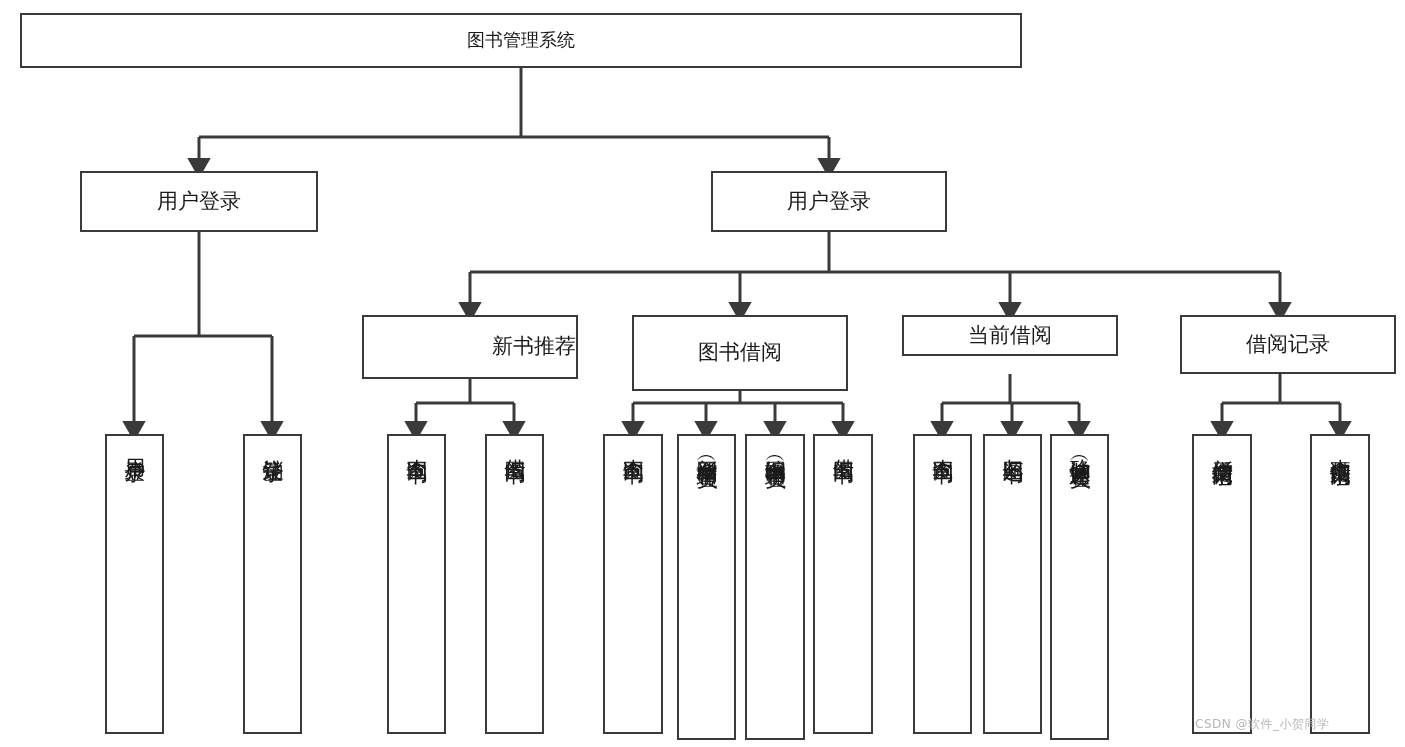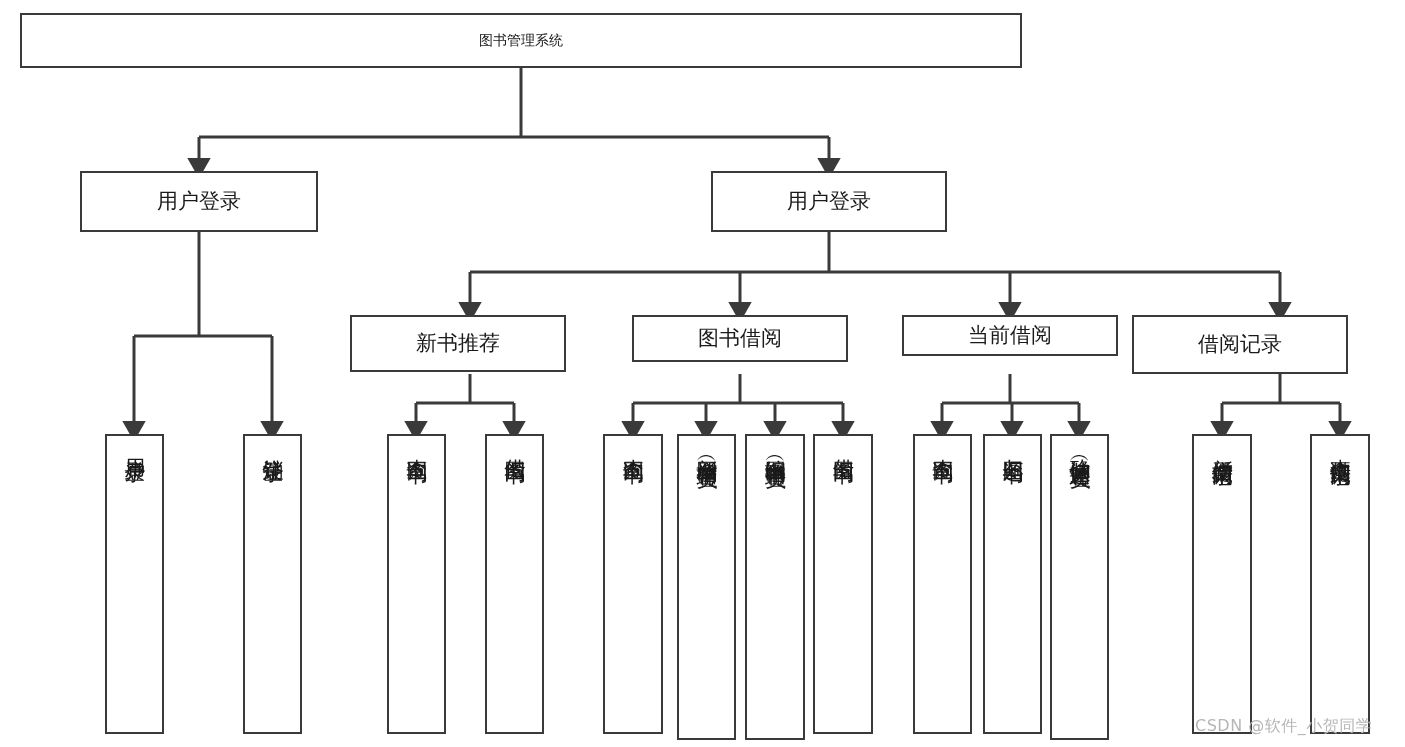--- a/index.html
+++ b/index.html
@@ -40,39 +40,39 @@
   .node .label {
     color: #1a1a1a;
     line-height: 1.12;
     text-align: center;
     white-space: nowrap;
   }
   .node.horiz .label {
     font-size: 21px;
   }
   .node.root .label {
-    font-size: 14px;
+    font-size: 18px;
   }
   .node.vert {
     align-items: flex-start;
     padding-top: 6px;
   }
   .node.vert .label {
     writing-mode: vertical-rl;
     text-orientation: upright;
     font-size: 21px;
     letter-spacing: 1.5px;
     line-height: 1;
     display: block;
   }
   .watermark {
     position: absolute;
     left: 1195px;
     top: 716px;
-    font-size: 16px;
+    font-size: 12px;
     color: #b6b6b6;
     letter-spacing: 0.5px;
     white-space: nowrap;
   }
 </style>
 </head>
 <body>
 
 <div id="canvas">
 
@@ -130,30 +130,30 @@
     <span class="label">图书管理系统</span>
   </div>
 
   <div class="node horiz" style="left:80px; top:171px; width:238px; height:61px;">
     <span class="label">用户登录</span>
   </div>
   <div class="node horiz" style="left:711px; top:171px; width:236px; height:61px;">
     <span class="label">用户登录</span>
   </div>
 
-  <div class="node horiz" style="left:350px; top:315px; width:216px; height:57px;">
+  <div class="node horiz" style="left:362px; top:315px; width:216px; height:64px;justify-content:flex-end;">
     <span class="label">新书推荐</span>
   </div>
-  <div class="node horiz" style="left:632px; top:315px; width:216px; height:47px;font-family:Liberation Serif, serif;">
+  <div class="node horiz" style="left:632px; top:315px; width:216px; height:76px;font-family:Liberation Serif, serif;">
     <span class="label">图书借阅</span>
   </div>
   <div class="node horiz" style="left:902px; top:315px; width:216px; height:41px;">
     <span class="label">当前借阅</span>
   </div>
-  <div class="node horiz" style="left:1132px; top:315px; width:216px; height:59px;">
+  <div class="node horiz" style="left:1180px; top:315px; width:216px; height:59px;">
     <span class="label">借阅记录</span>
   </div>
 
   <div class="node vert" style="left:105px; top:434px; width:59px; height:300px;">
     <span class="label">用户登录</span>
   </div>
   <div class="node vert" style="left:243px; top:434px; width:59px; height:300px;">
     <span class="label">注销登录</span>
   </div>
   <div class="node vert" style="left:387px; top:434px; width:59px; height:300px;">

